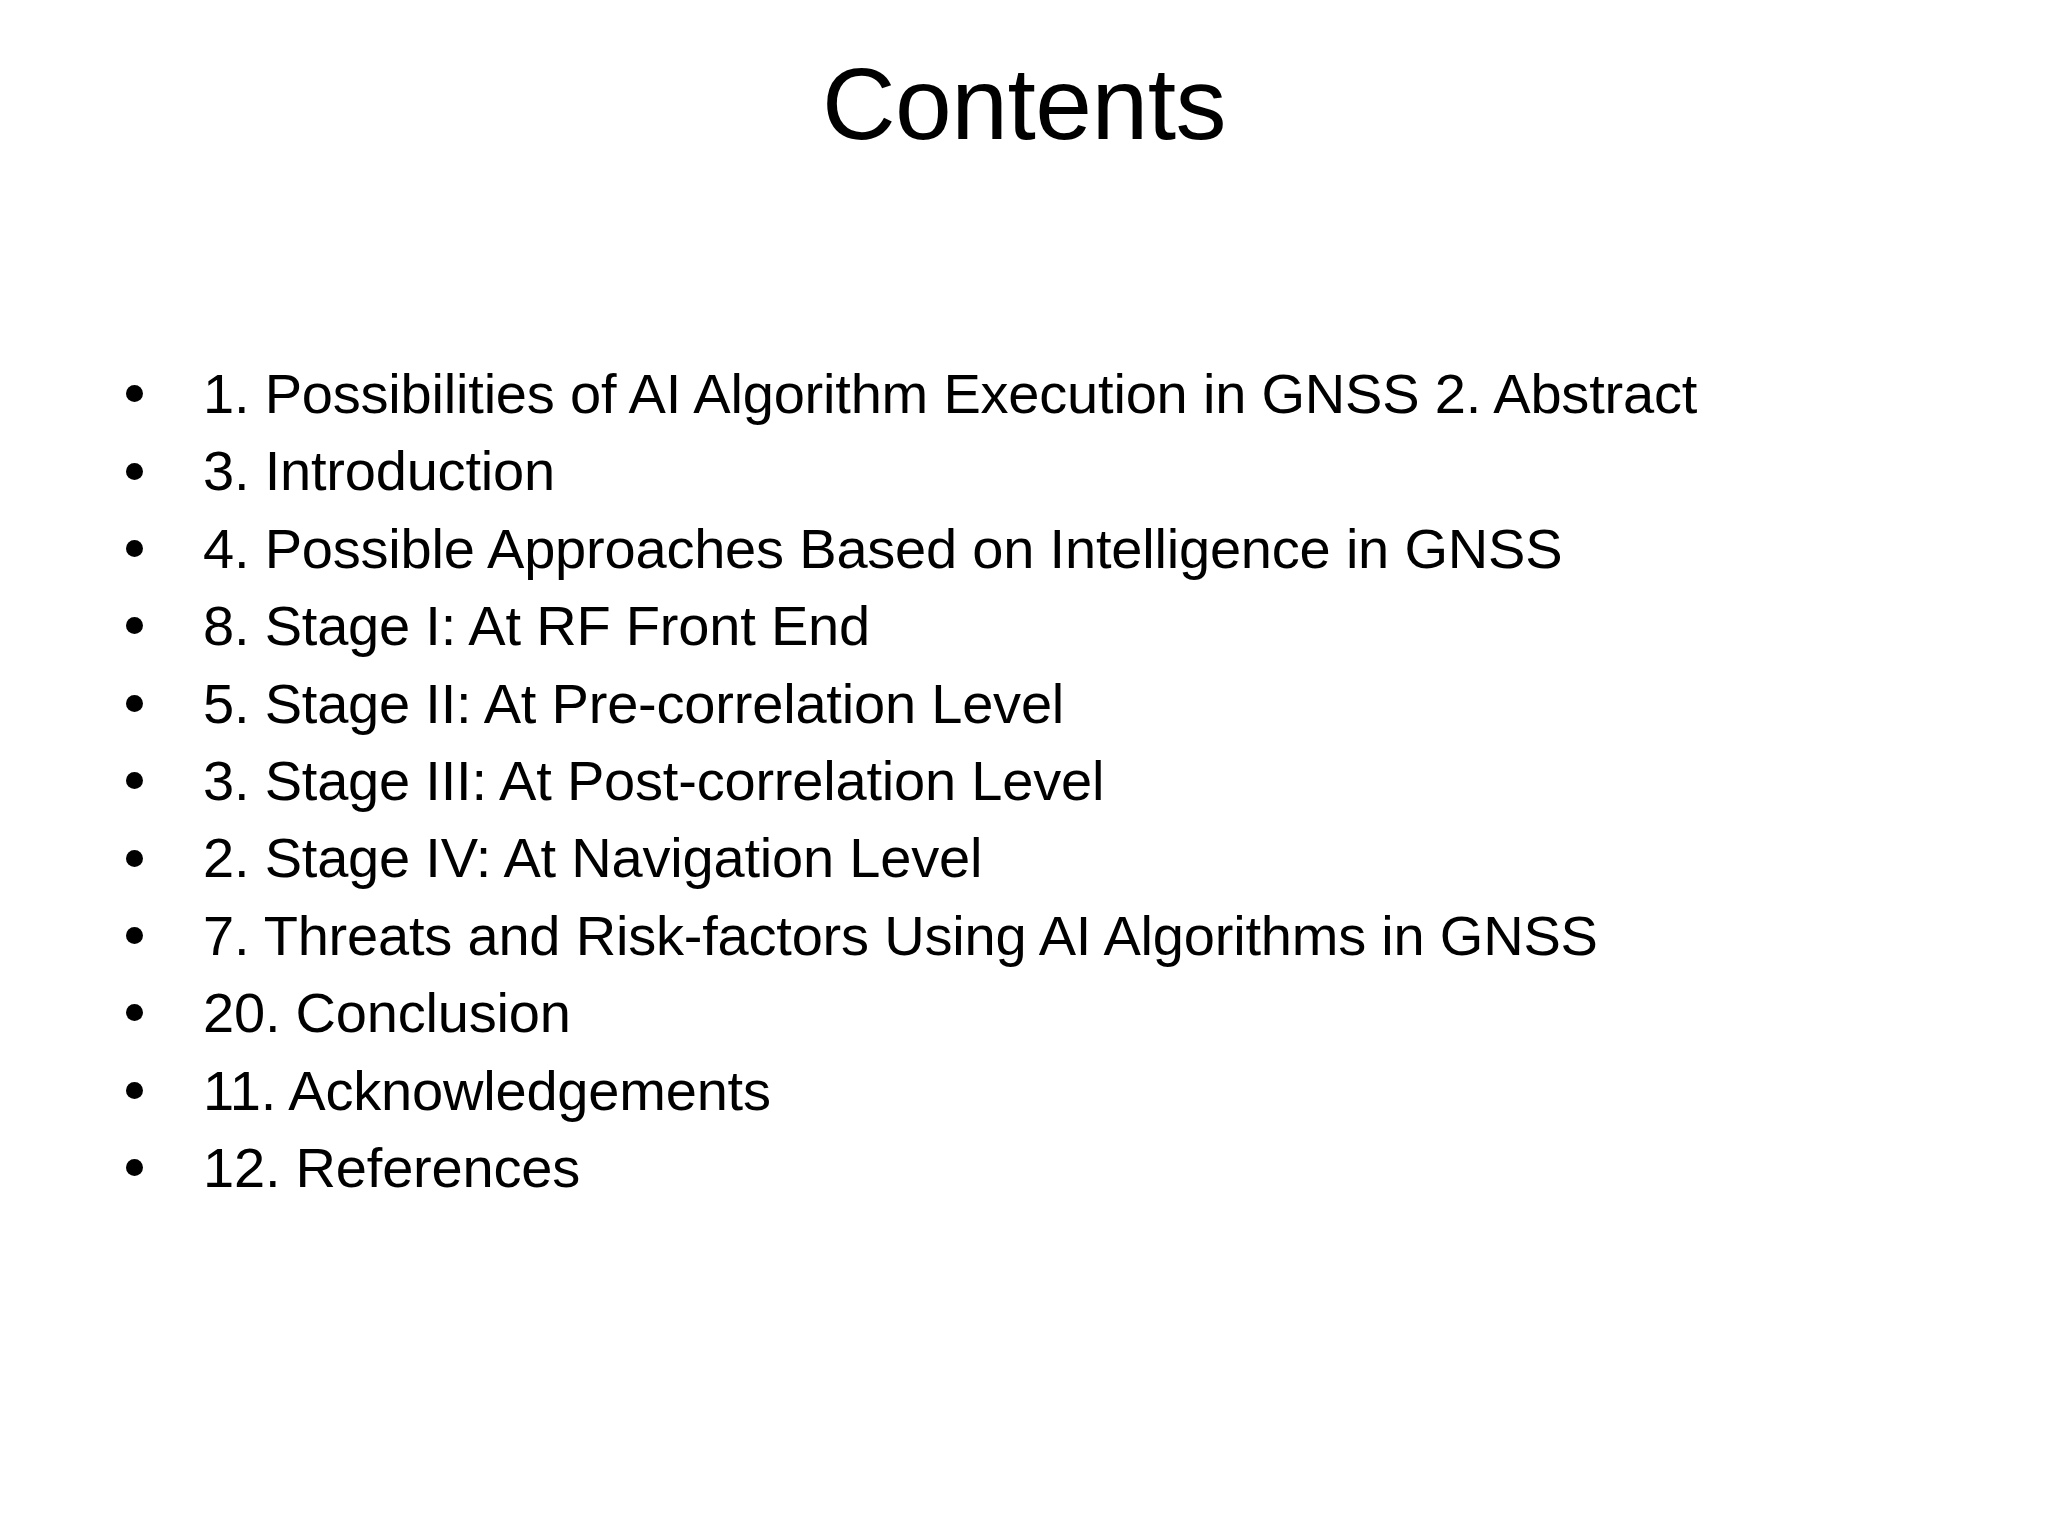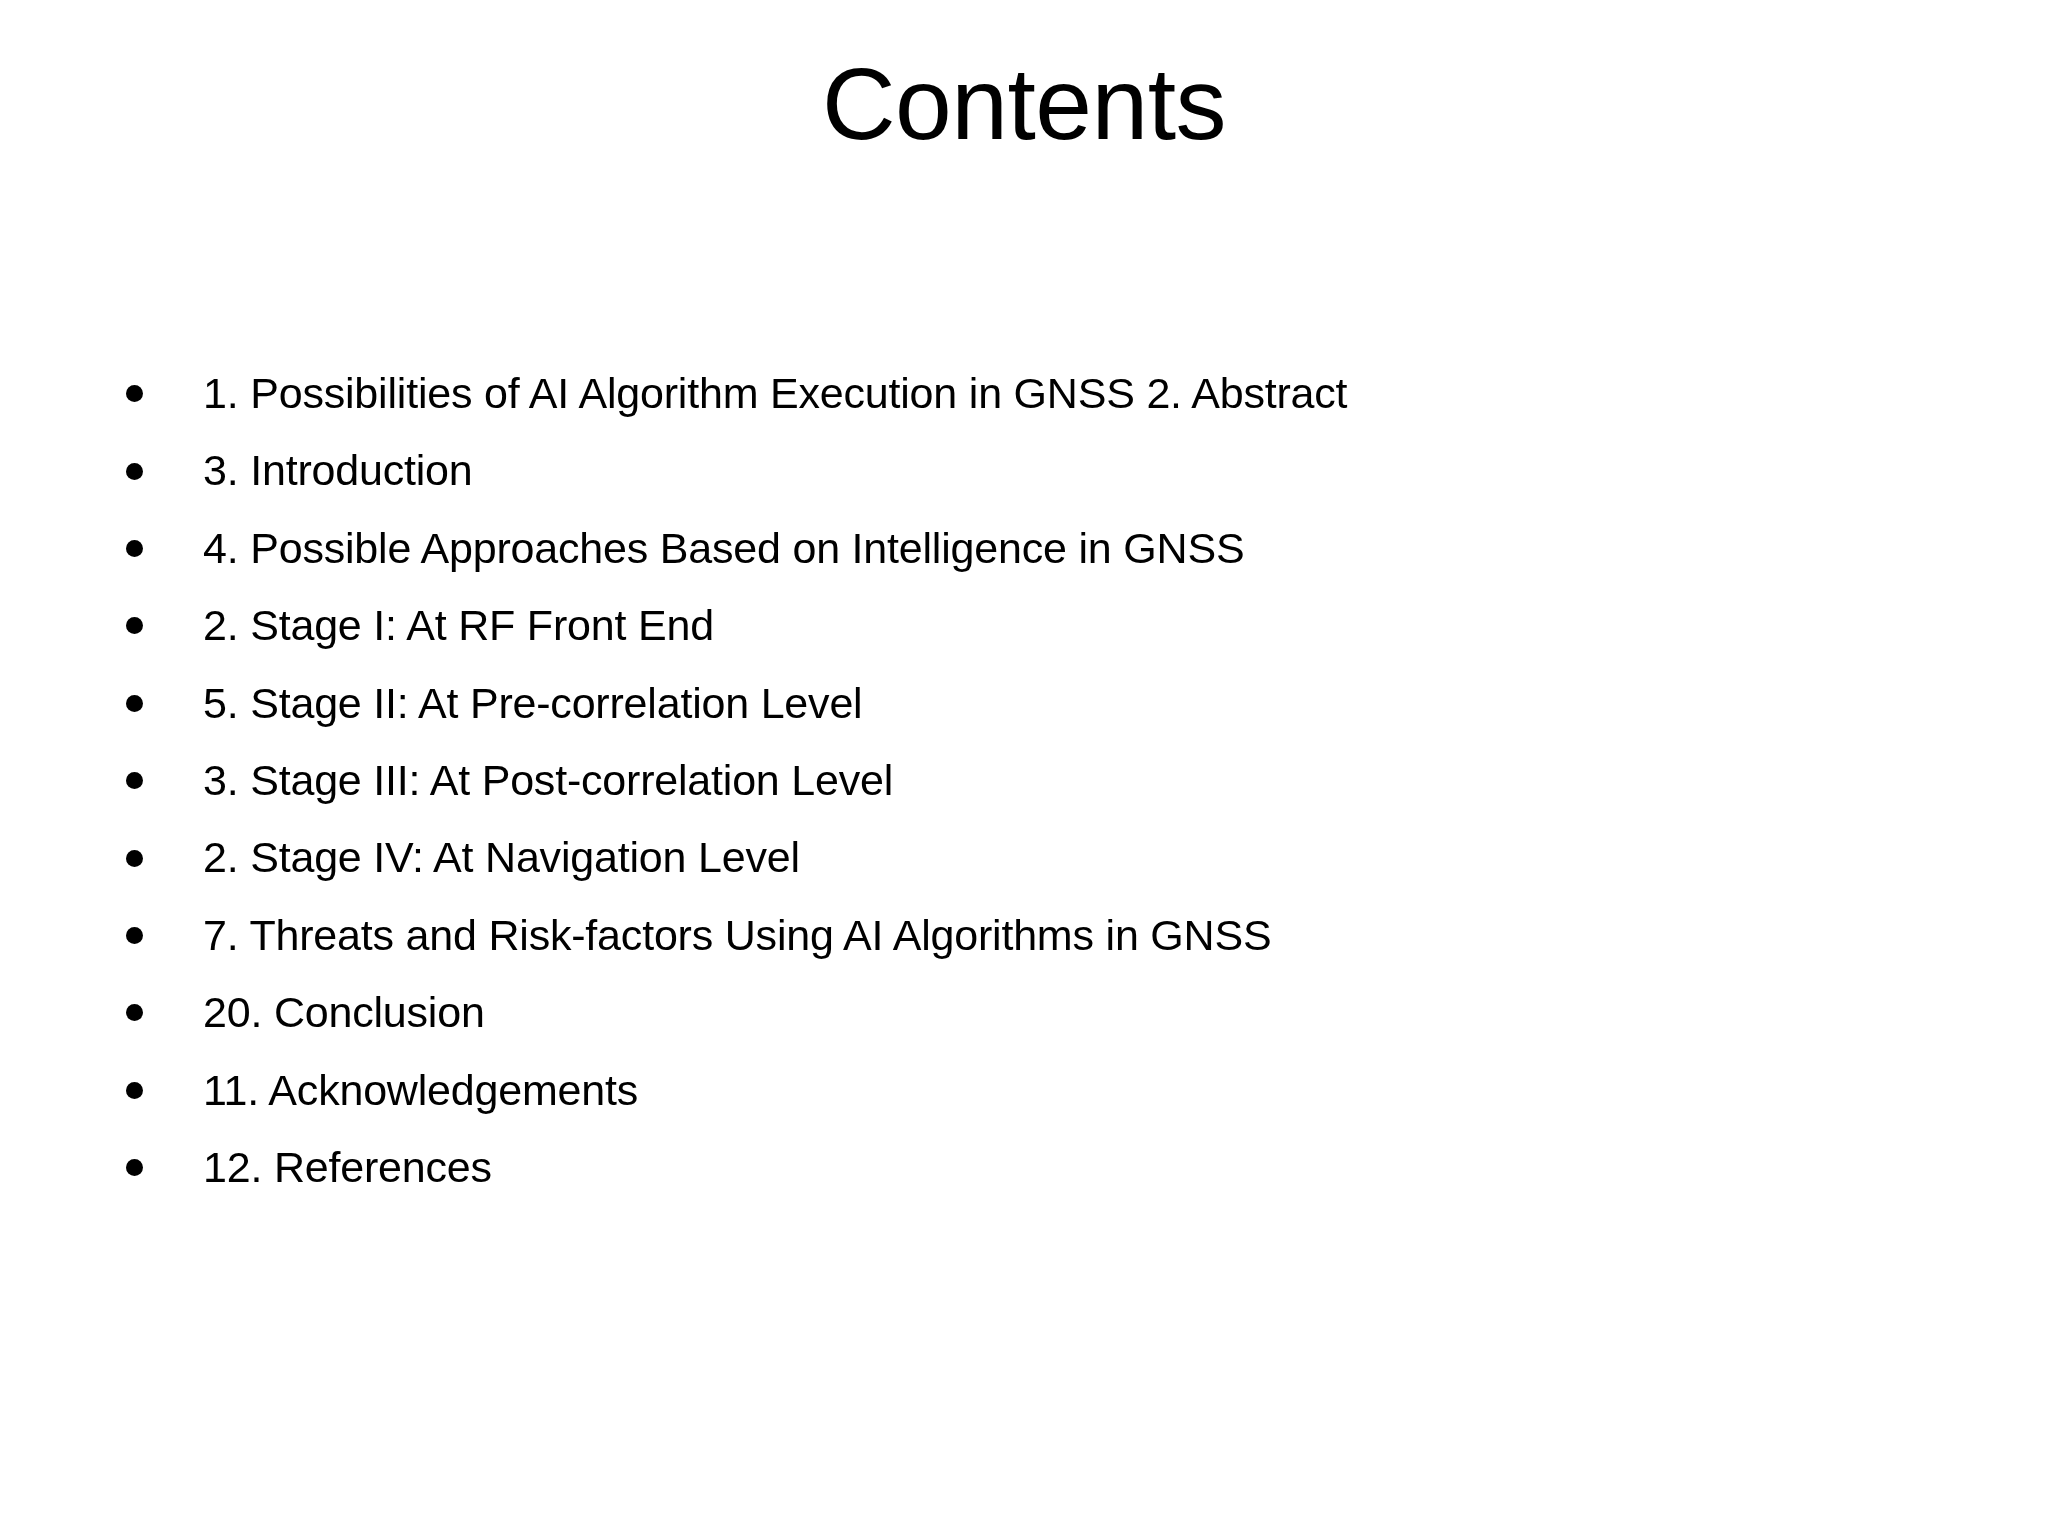--- a/index.html
+++ b/index.html
@@ -54,21 +54,21 @@
     margin: 0;
     padding: 0;
   }
 
   li.bullet-item {
     position: relative;
     display: block;
     padding-left: 93px;
     height: 77.4px;
     line-height: 77.4px;
-    font-size: 43px;
+    font-size: 56px;
     font-weight: 400;
     letter-spacing: -0.2px;
     color: #000000;
     white-space: nowrap;
   }
 
   li.bullet-item .bullet-marker {
     position: absolute;
     left: 16px;
     top: 50%;
@@ -105,21 +105,21 @@
         <span class="bullet-text">3. Introduction</span>
       </li>
 
       <li class="bullet-item">
         <span class="bullet-marker"></span>
         <span class="bullet-text">4. Possible Approaches Based on Intelligence in GNSS</span>
       </li>
 
       <li class="bullet-item">
         <span class="bullet-marker"></span>
-        <span class="bullet-text">2. Stage I: At RF Front End</span>
+        <span class="bullet-text">8. Stage I: At RF Front End</span>
       </li>
 
       <li class="bullet-item">
         <span class="bullet-marker"></span>
         <span class="bullet-text">5. Stage II: At Pre-correlation Level</span>
       </li>
 
       <li class="bullet-item">
         <span class="bullet-marker"></span>
         <span class="bullet-text">3. Stage III: At Post-correlation Level</span>

